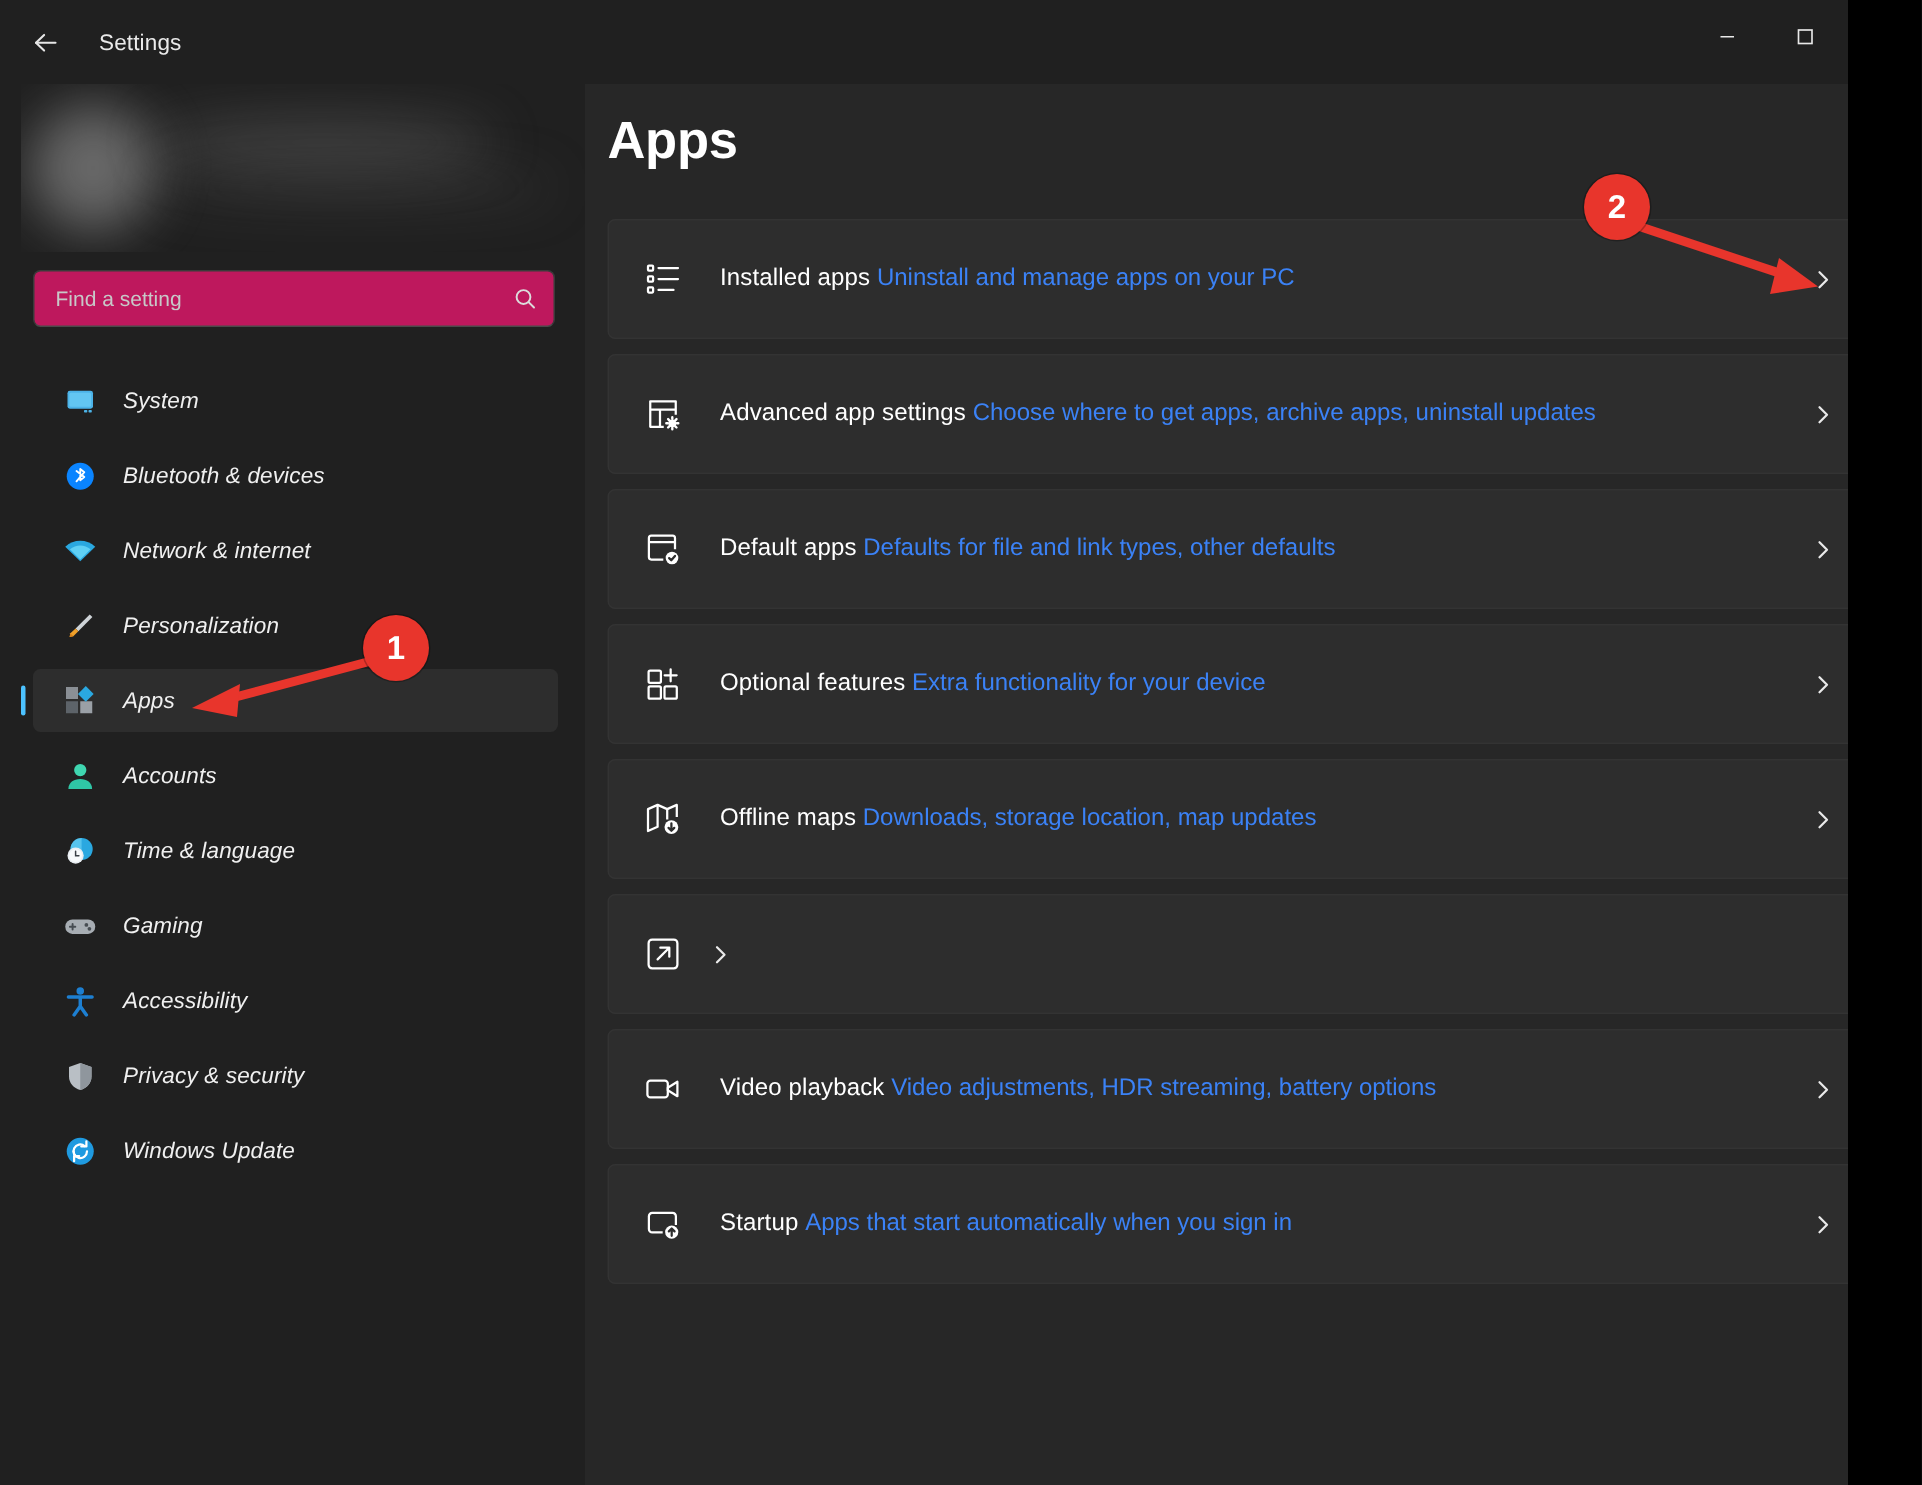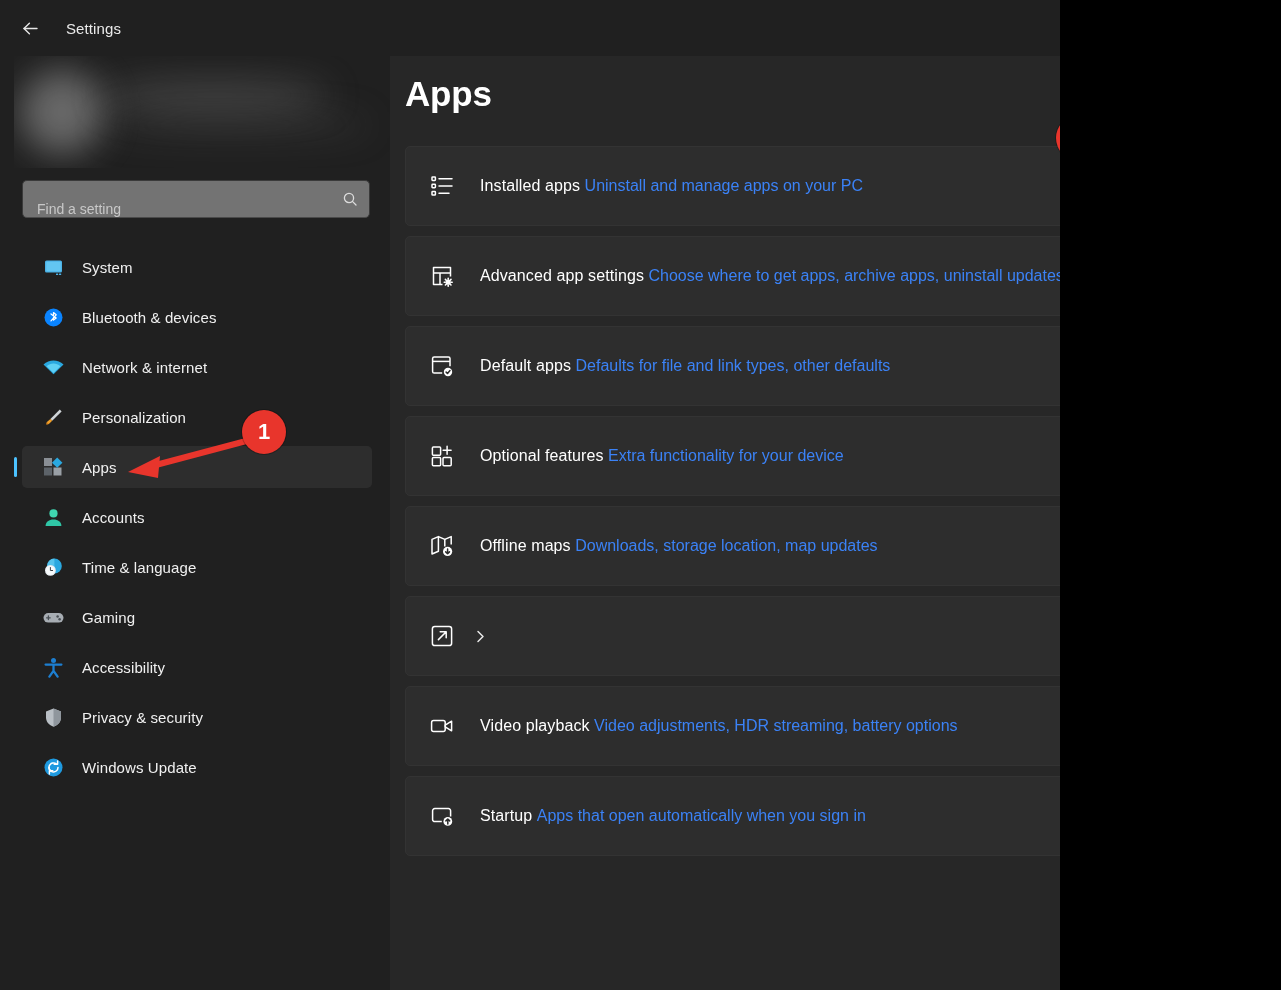--- a/index.html
+++ b/index.html
@@ -7,21 +7,21 @@
   html, body {
     width: 1281px;
     height: 990px;
     overflow: hidden;
     background: #000;
     font-family: "Liberation Sans", sans-serif;
   }
 
   #app {
     position: relative;
-    width: 1060px;
+    width: 1232px;
     height: 990px;
     background: #202020;
     overflow: hidden;
   }
 
   
   #titlebar {
     position: absolute;
     top: 0; left: 0;
     width: 1281px;
@@ -93,25 +93,25 @@
     left: 86px; top: 58px; width: 272px; height: 22px;
     background: rgba(110,110,110,.24);
     border-radius: 12px;
   }
 
   
   #search-box {
     position: absolute;
     left: 22px; top: 124px;
     width: 348px; height: 38px;
-    background: #737373;
+    background: #be185d;
     border: 1px solid #3a3a3a;
     border-bottom-color: #4a4a4a;
     border-radius: 5px;
-    display: flex; align-items: flex-end;
+    display: flex; align-items: center;
   }
   #search-input {
     flex: 1;
     background: transparent;
     border: 0; outline: 0;
     color: #e4e4e4;
     font-family: "Liberation Sans", sans-serif;
     font-size: 14px;
     padding: 0 8px 0 14px;
   }
@@ -120,20 +120,21 @@
     width: 38px; height: 36px;
     display: flex; align-items: center; justify-content: center;
     color: #dcdcdc;
   }
 
   
   #nav-list {
     position: absolute;
     top: 190px; left: 0;
     width: 390px;
+    font-style: italic;
   }
   .nav-item {
     position: relative;
     margin: 0 18px 0 22px;
     height: 42px;
     border-radius: 5px;
     display: flex;
     align-items: center;
     margin-bottom: 8px;
   }
@@ -581,21 +582,21 @@
       <div class="card">
         <span class="card-icon">
           <svg width="26" height="26" viewBox="0 0 26 26" fill="none" stroke="currentColor" stroke-width="1.5" stroke-linejoin="round">
             <path d="M21.6 13.6V7.8a2.2 2.2 0 0 0-2.2-2.2H5.8A2.2 2.2 0 0 0 3.6 7.8v8.6a2.2 2.2 0 0 0 2.2 2.2h7"></path>
             <circle cx="18.8" cy="18.4" r="4.4" fill="currentColor" stroke="none"></circle>
             <path d="M18.8 20.9v-4.9M16.9 17.9l1.9-1.9 1.9 1.9" stroke="#2d2d2d" stroke-width="1.5" stroke-linecap="round"></path>
           </svg>
         </span>
         <span class="card-text">
           <span class="card-title">Startup</span>
-          <span class="card-sub">Apps that open automatically when you sign in</span>
+          <span class="card-sub">Apps that start automatically when you sign in</span>
         </span>
         <span class="card-chevron">
           <svg width="15" height="15" viewBox="0 0 15 15" fill="none" stroke="currentColor" stroke-width="1.5" stroke-linecap="round" stroke-linejoin="round">
               <path d="M5 2.5 10 7.5 5 12.5"></path>
             </svg>
         </span>
       </div>
 
     </div>
   </div>

